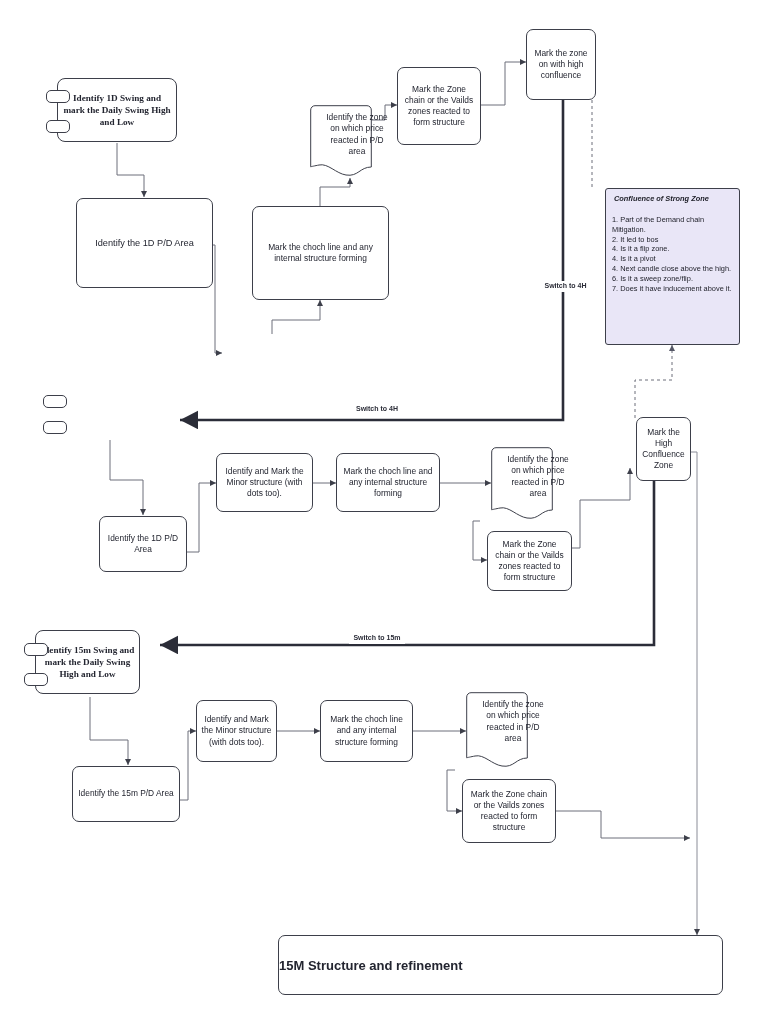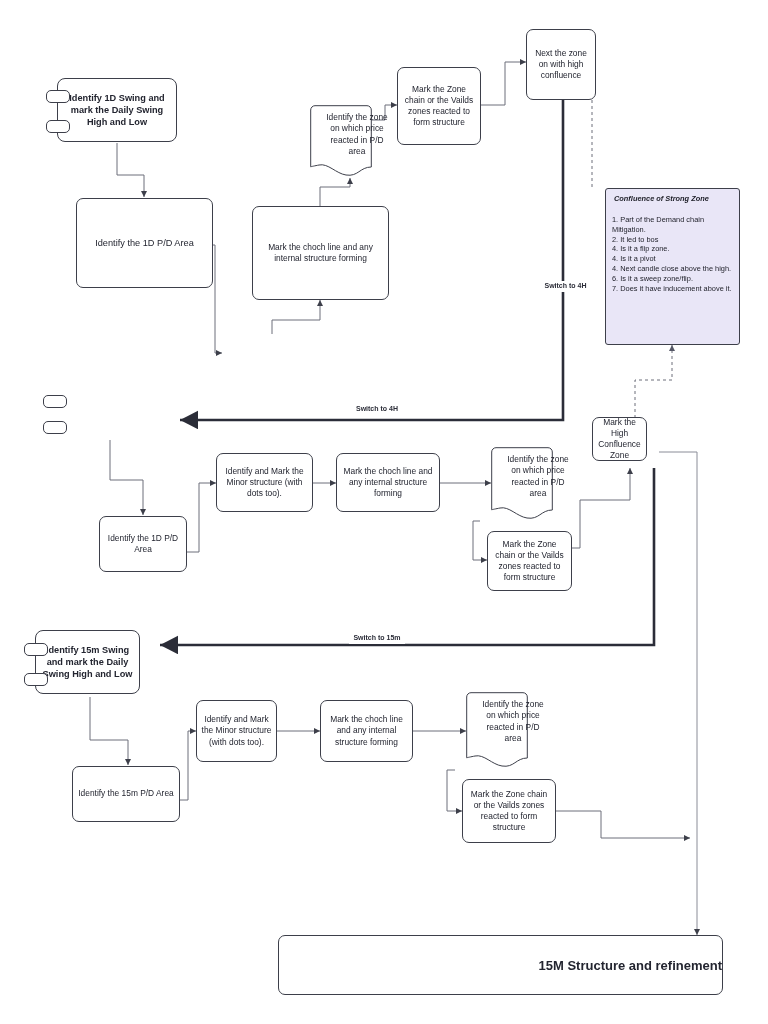--- a/index.html
+++ b/index.html
@@ -6,37 +6,37 @@
   body{width:768px;height:1024px;font-family:"Liberation Sans",sans-serif;}
   #canvas{position:relative;width:768px;height:1024px;overflow:hidden;background:#fff;}
   svg#wires{position:absolute;left:0;top:0;width:768px;height:1024px;}
   .node{position:absolute;box-sizing:border-box;border:1px solid #3d3f4a;border-radius:7px;
         background:#fff;display:flex;align-items:center;justify-content:center;text-align:center;
         color:#232530;line-height:1.32;padding:3px 4px;}
   .node span{display:block;width:100%;}
   .n-sm{font-size:8.4px;}
   .n-md{font-size:9.2px;}
   
-  .startnode{border:1px solid #3d3f4a;border-radius:8px;background:#fff;font-weight:bold;font-size:9.2px;}
+  .startnode{border:1px solid #3d3f4a;border-radius:8px;background:#fff;font-weight:bold;font-size:9.2px;font-family:Liberation Serif, serif;}
   .tab{position:absolute;width:22px;height:11px;border:1px solid #3d3f4a;border-radius:5px;background:#fff;}
   
   .docbox{position:absolute;}
   .docbox .doctext{position:absolute;left:16px;top:0;width:100%;text-align:center;
         font-size:8.4px;color:#232530;line-height:1.34;padding-top:7px;box-sizing:border-box;}
   
   .note{position:absolute;box-sizing:border-box;border:1px solid #3d3f4a;border-radius:3px;
         background:#e9e6f7;padding:5px 5px 4px 5px;font-size:7.4px;color:#1c1d26;line-height:1.33;}
   .note .nt-title{font-weight:bold;font-style:italic;font-size:7.4px;margin-bottom:11px;padding-left:3px;}
   .note ol{margin:1px;padding:0;list-style:none;}
   .note li{margin:0;}
   
   .elabel{position:absolute;font-size:7px;font-weight:bold;color:#2b2d38;text-align:center;
           background:#fff;line-height:1.25;padding:1px 2px;}
   .bigbox{position:absolute;box-sizing:border-box;border:1px solid #3d3f4a;border-radius:7px;
-          background:#fff;display:flex;align-items:center;justify-content:flex-end;
+          background:#fff;display:flex;align-items:center;justify-content:flex-start;
           font-size:13px;font-weight:bold;color:#232530;}
 </style>
 </head>
 <body>
 
 <div id="canvas">
 
   <svg id="wires" viewBox="0 0 768 1024">
     <defs>
       <marker id="ah" markerWidth="7" markerHeight="7" refX="6" refY="3" orient="auto">
@@ -135,21 +135,21 @@
       <path d="M5,0.7 H57 a4.3,4.3 0 0 1 4.3,4.3 V62 C50,62 48,72 36,70 C26,68.5 18,58 9,60 C5,60.8 1,61.6 0.7,61.8 V5 A4.3,4.3 0 0 1 5,0.7 Z" fill="#fff" stroke="#3d3f4a" stroke-width="1"></path>
     </svg>
     <div class="doctext">Identify the zone on which price reacted in P/D area</div>
   </div>
 
   <div class="node n-sm" style="left:397px;top:67px;width:84px;height:78px;">
     <span>Mark the Zone chain or the Vailds zones reacted to form structure</span>
   </div>
 
   <div class="node n-sm" style="left:526px;top:29px;width:70px;height:71px;">
-    <span>Next the zone on with high confluence</span>
+    <span>Mark the zone on with high confluence</span>
   </div>
 
   <div class="note" style="left:605px;top:188px;width:135px;height:157px;">
     <div class="nt-title">Confluence of Strong Zone</div>
     <ol>
       <li>1. Part of the Demand chain Mitigation.</li>
       <li>2. It led to bos</li>
       <li>4. Is it a flip zone.</li>
       <li>4. Is it a pivot</li>
       <li>4. Next candle close above the high.</li>
@@ -185,21 +185,21 @@
     <svg width="62" height="76" viewBox="0 0 62 76">
       <path d="M5,0.7 H57 a4.3,4.3 0 0 1 4.3,4.3 V63 C50,63 48,73 36,71 C26,69.5 18,59 9,61 C5,61.8 1,62.6 0.7,62.8 V5 A4.3,4.3 0 0 1 5,0.7 Z" fill="#fff" stroke="#3d3f4a" stroke-width="1"></path>
     </svg>
     <div class="doctext">Identify the zone on which price reacted in P/D area</div>
   </div>
 
   <div class="node n-sm" style="left:487px;top:531px;width:85px;height:60px;">
     <span>Mark the Zone chain or the Vailds zones reacted to form structure</span>
   </div>
 
-  <div class="node n-sm" style="left:592px;top:417px;width:55px;height:44px;">
+  <div class="node n-sm" style="left:636px;top:417px;width:55px;height:64px;">
     <span>Mark the High Confluence Zone</span>
   </div>
 
   <div class="startnode node" style="left:35px;top:630px;width:105px;height:64px;">
     <span>Identify 15m Swing and mark the Daily Swing High and Low</span>
   </div>
   <div class="tab" style="left:24px;top:643px;"></div>
   <div class="tab" style="left:24px;top:673px;"></div>
 
   <div class="elabel" style="left:349px;top:633px;width:52px;">

